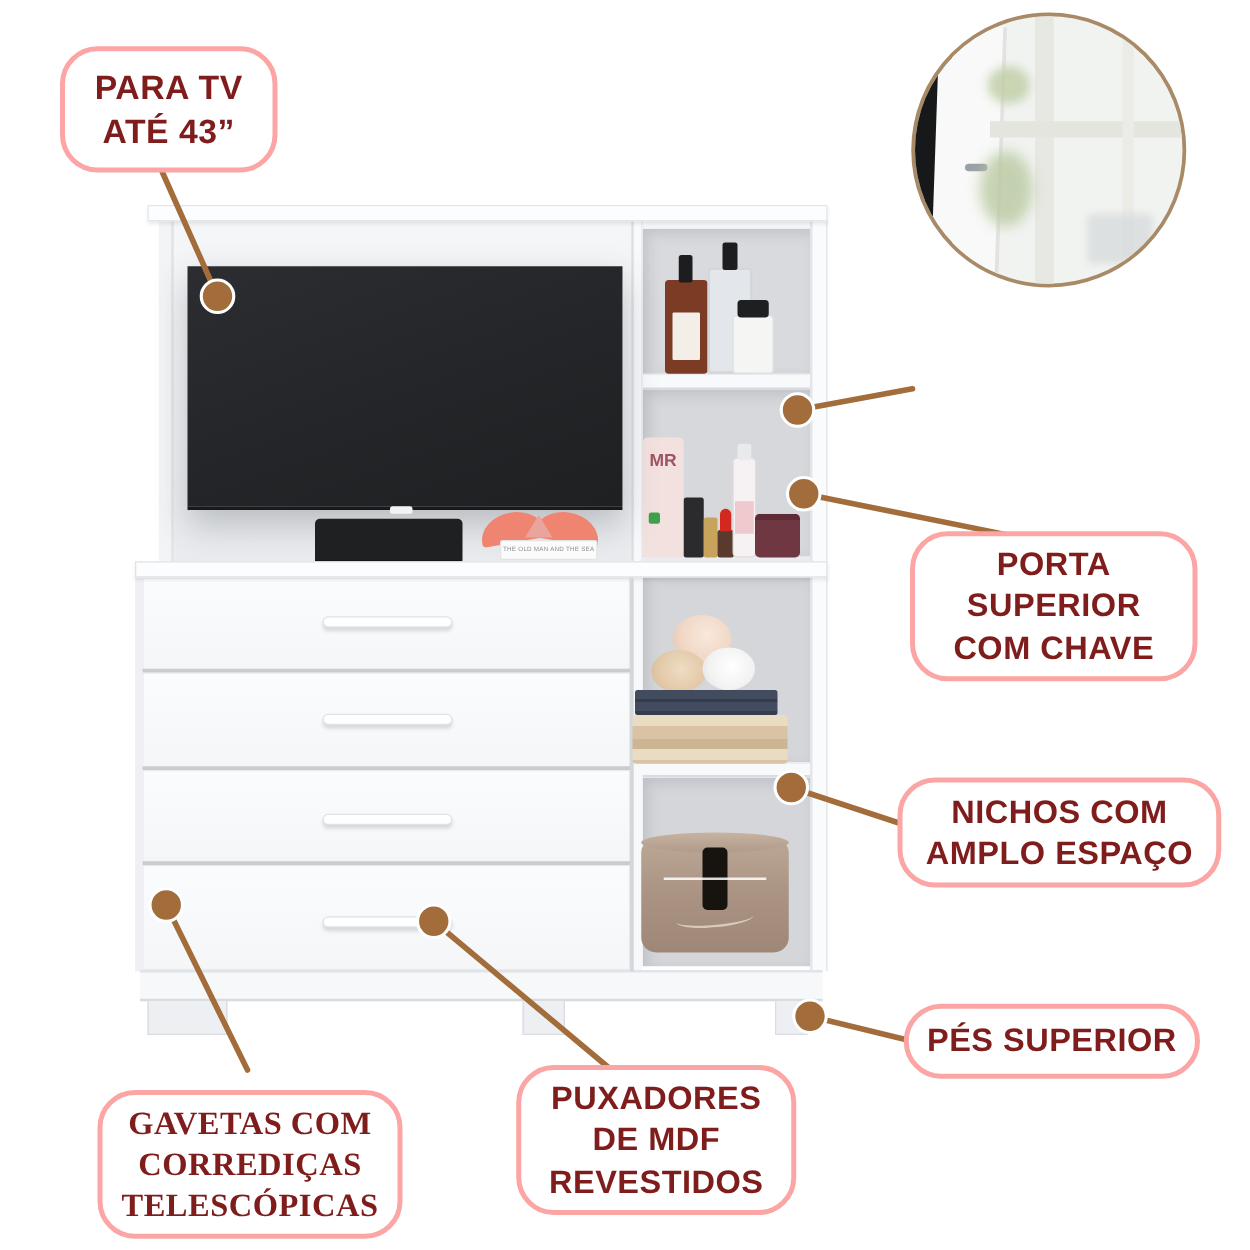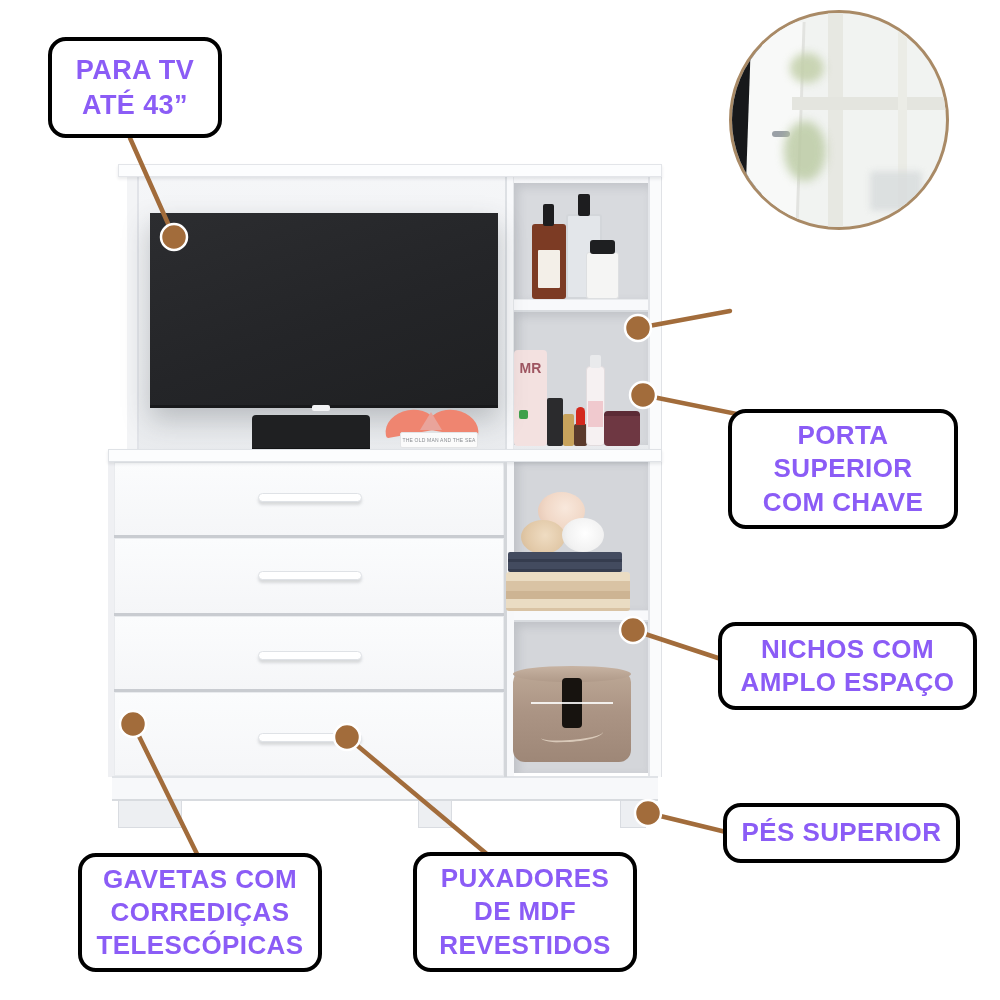--- a/index.html
+++ b/index.html
@@ -1,30 +1,30 @@
 <!DOCTYPE html>
 <html><head>
 <meta charset="utf-8">
 <style>
   html,body{margin:0;padding:0;background:#ffffff;}
   #canvas{position:relative;width:1000px;height:1000px;background:#ffffff;overflow:hidden;
           font-family:"Liberation Sans",sans-serif;}
   #canvas *{position:absolute;box-sizing:border-box;}
 
   
-  .callout{background:#ffffff;border:4px solid #000000;border-radius:18px;color:#8b5cf6;
+  .callout{background:#ffffff;border:4px solid #fca5a5;border-radius:30px;color:#7f1d1d;
            font-weight:bold;display:flex;align-items:center;justify-content:center;
            text-align:center;white-space:pre-line;letter-spacing:.4px;line-height:1.28;
            z-index:30;}
   #cl-para-tv   {left:48px;  top:37px;  width:174px;height:101px;font-size:27px;}
   #cl-espelho   {left:728px; top:244px; width:230px;height:122px;font-size:26px;}
-  #cl-porta     {left:728px; top:409px; width:230px;height:120px;font-size:26px;}
+  #cl-porta     {left:728px; top:425px; width:230px;height:120px;font-size:26px;}
   #cl-nichos    {left:718px; top:622px; width:259px;height:88px; font-size:26px;}
   #cl-pes       {left:723px; top:803px; width:237px;height:60px; font-size:26px;}
-  #cl-gavetas   {left:78px;  top:853px; width:244px;height:119px;font-size:26px;}
+  #cl-gavetas   {left:78px;  top:872px; width:244px;height:119px;font-size:26px;font-family:Liberation Serif, serif;}
   #cl-puxadores {left:413px; top:852px; width:224px;height:120px;font-size:26px;}
 
   
   #leaders{left:0;top:0;z-index:25;pointer-events:none;}
 
   
   #mirror{left:729px;top:10px;width:220px;height:220px;border-radius:50%;
           border:3px solid #A98A66;background:#F1F3F1;overflow:hidden;z-index:20;}
   #mirror .m-dark{left:-14px;top:24px;width:46px;height:170px;background:#17181A;
                   border-radius:40% 18% 22% 45%;}

